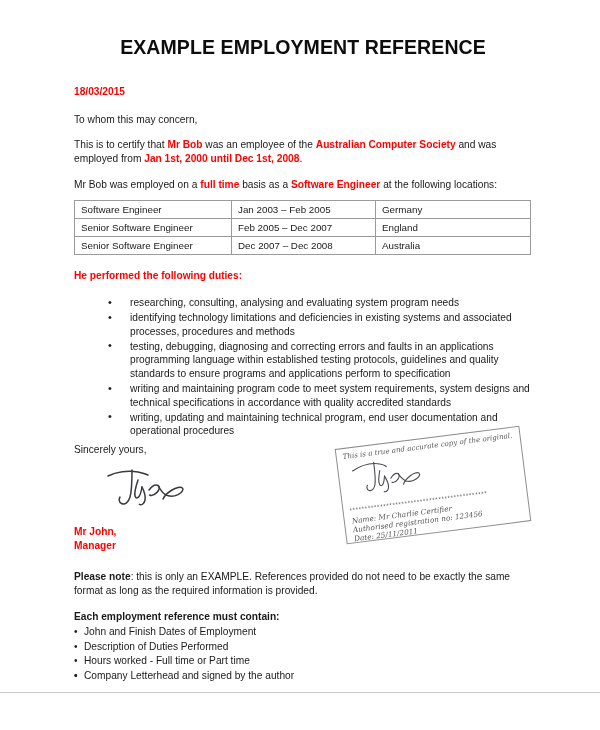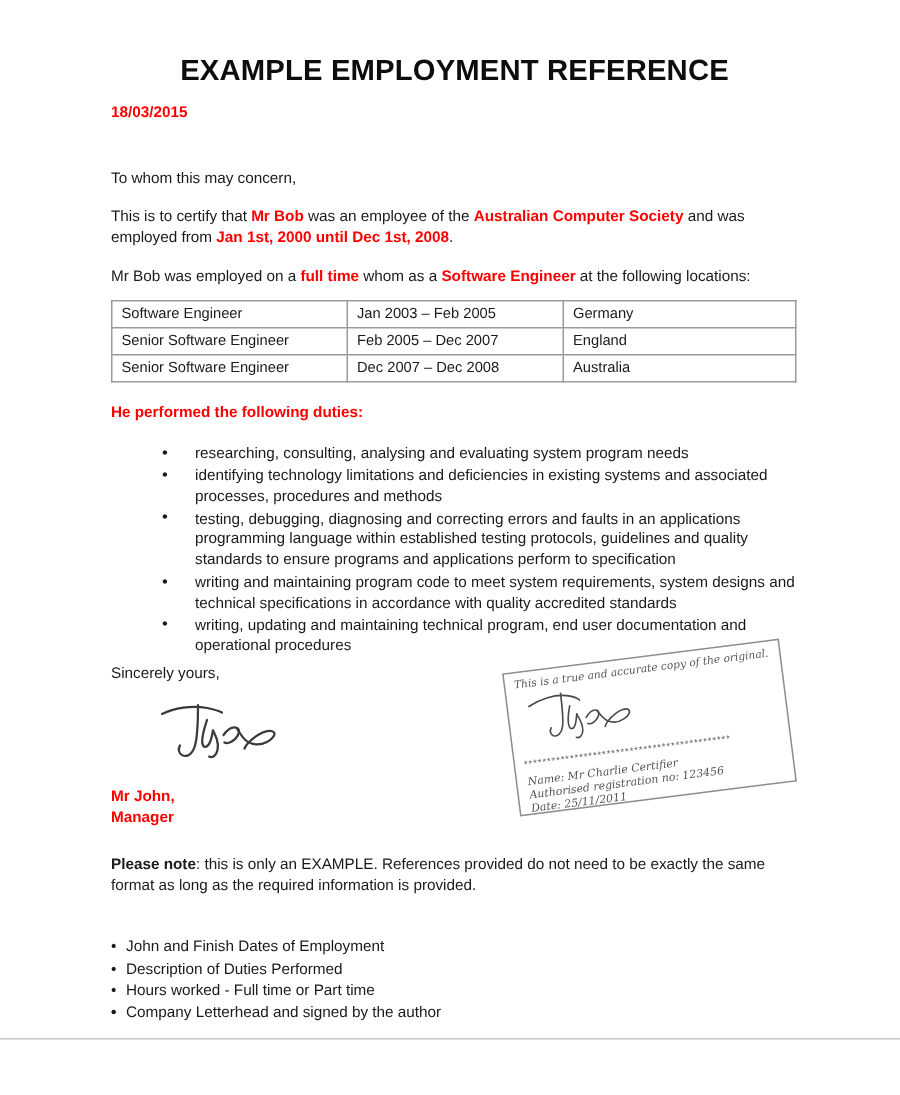--- a/index.html
+++ b/index.html
@@ -48,21 +48,21 @@
     font-size: 10.2px;
     line-height: 14.4px;
     color: #1a1a1a;
     margin: 0;
   }
   .red { color: #ff0000; font-weight: bold; }
   .bold { font-weight: bold; }
 
   .date-line {
     position: absolute;
-    top: 70px;
+    top: 86px;
     font-size: 10.2px;
     font-weight: bold;
     color: #ff0000;
   }
   .salutation {
     position: absolute;
     top: 113px;
   }
   .certify {
     position: absolute;
@@ -266,21 +266,21 @@
   <div class="content">
 
     <h1 class="doc-title">EXAMPLE EMPLOYMENT REFERENCE</h1>
 
     <div class="date-line">18/03/2015</div>
 
     <div class="para salutation">To whom this may concern,</div>
 
     <p class="para certify"><span>This is to certify that </span><span class="red">Mr Bob</span><span> was an employee of the </span><span class="red">Australian Computer Society</span><span> and was employed from </span><span class="red">Jan 1st, 2000 until Dec 1st, 2008</span><span>.</span></p>
 
-    <p class="para employed-line"><span>Mr Bob was employed on a </span><span class="red">full time</span><span> whom as a </span><span class="red">Software Engineer</span><span> at the following locations:</span></p>
+    <p class="para employed-line"><span>Mr Bob was employed on a </span><span class="red">full time</span><span> basis as a </span><span class="red">Software Engineer</span><span> at the following locations:</span></p>
 
     <table class="emp-table">
       <colgroup>
           <col class="c0">
           <col class="c1">
           <col class="c2">
         </colgroup>
       <tbody>
         <tr>
           <td>Software Engineer</td>
@@ -325,20 +325,21 @@
       </svg>
     </div>
 
     <div class="sig-name">
       <div>Mr John,</div>
       <div>Manager</div>
     </div>
 
     <p class="para please-note"><span class="bold">Please note</span><span>: this is only an EXAMPLE. References provided do not need to be exactly the same format as long as the required information is provided.</span></p>
 
+    <div class="must-contain-head">Each employment reference must contain:</div>
 
     <ul class="req-list">
       <li><span class="dot">•</span><span>John and Finish Dates of Employment</span></li>
       <li><span class="dot">•</span><span>Description of Duties Performed</span></li>
       <li><span class="dot">•</span><span>Hours worked - Full time or Part time</span></li>
       <li><span class="dot">•</span></li>
       <li><span class="dot">•</span><span>Company Letterhead and signed by the author</span></li>
     </ul>
 
   </div>

